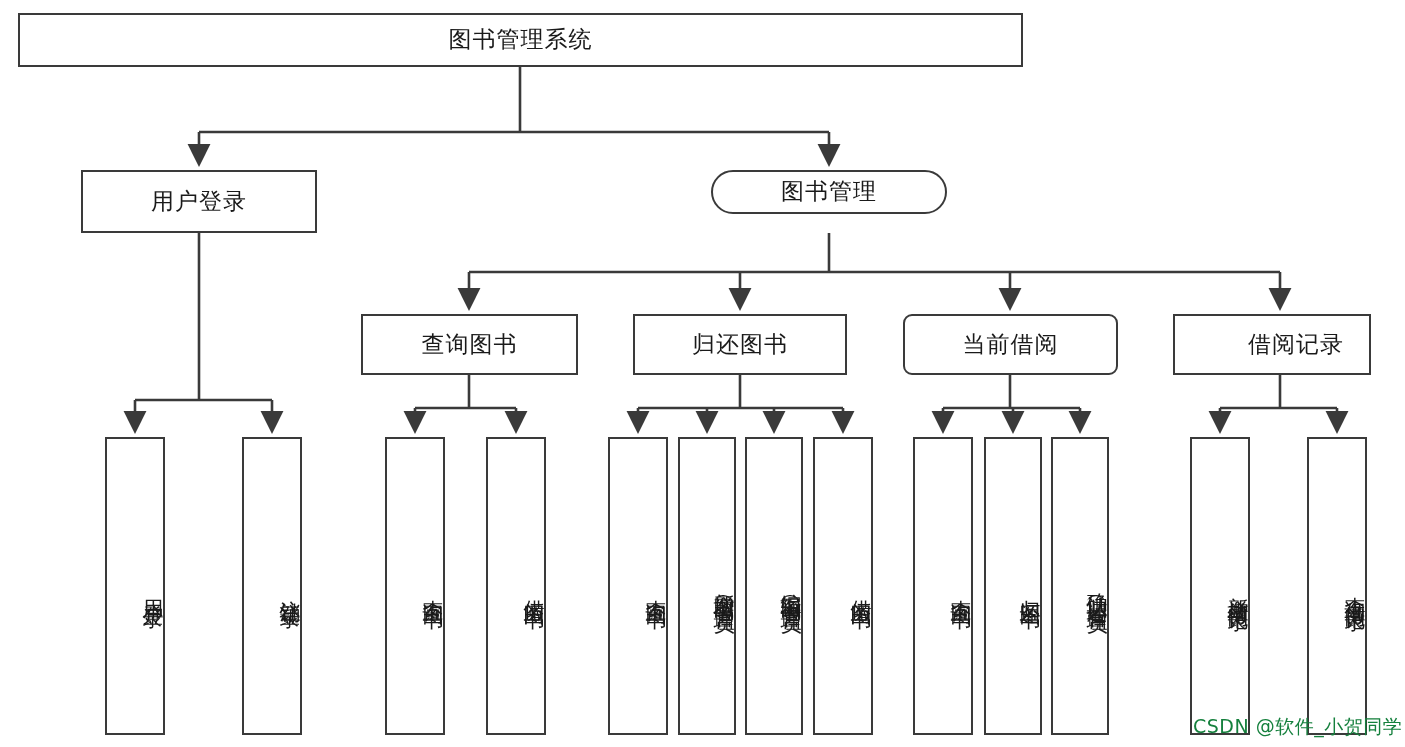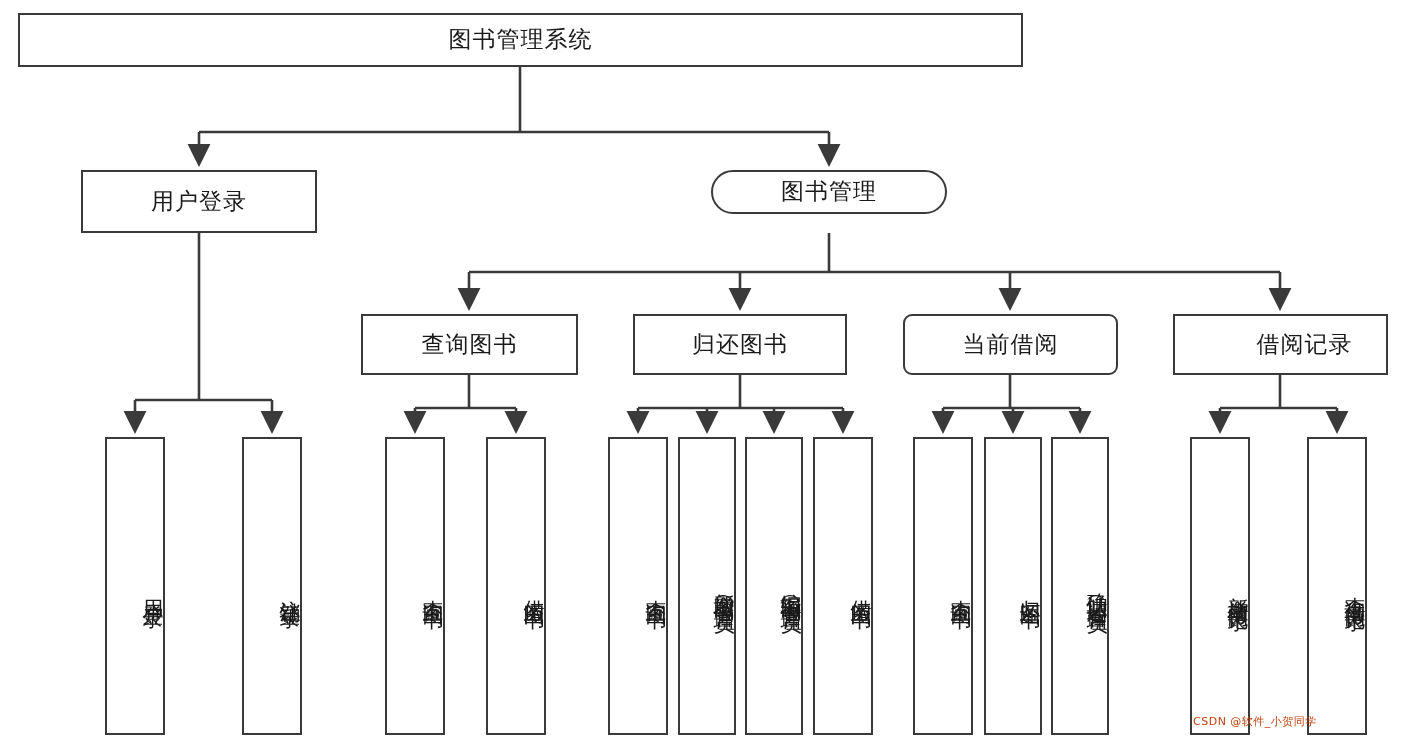--- a/index.html
+++ b/index.html
@@ -55,22 +55,22 @@
     line-height: 1.0;
   }
   .node.vertical .vlabel {
     writing-mode: vertical-rl;
     text-orientation: upright;
     display: block;
     white-space: nowrap;
   }
   .watermark {
     position: absolute;
-    font-size: 11px;
-    color: #c2410c;
+    font-size: 19px;
+    color: #15803d;
     white-space: nowrap;
     letter-spacing: 0.5px;
   }
 </style>
 </head>
 <body>
 
 <div id="canvas">
 
   <svg id="edges" viewBox="0 0 1405 747" width="1405" height="747" xmlns="http://www.w3.org/2000/svg">
@@ -127,21 +127,21 @@
   </svg>
 
   <div class="node root horizontal" id="node-root" style="left: 18px; top: 13px; width: 1005px; height: 54px;">图书管理系统</div>
 
   <div class="node horizontal" id="node-l2-0" style="left: 81px; top: 170px; width: 236px; height: 63px;">用户登录</div>
   <div class="node horizontal" id="node-l2-1" style="left: 711px; top: 170px; width: 236px; height: 44px; border-radius: 25px;">图书管理</div>
 
   <div class="node horizontal" id="node-l3-0" style="left: 361px; top: 314px; width: 217px; height: 61px;">查询图书</div>
   <div class="node horizontal" id="node-l3-1" style="left: 633px; top: 314px; width: 214px; height: 61px;">归还图书</div>
   <div class="node horizontal" id="node-l3-2" style="left: 903px; top: 314px; width: 215px; height: 61px; border-radius: 9px;">当前借阅</div>
-  <div class="node horizontal" id="node-l3-3" style="left: 1173px; top: 314px; width: 215px; height: 61px; padding-left: 48px;">借阅记录</div>
+  <div class="node horizontal" id="node-l3-3" style="left: 1173px; top: 314px; width: 198px; height: 61px; padding-left: 48px;">借阅记录</div>
 
   <div class="node vertical" id="node-leaf-0" style="left: 105px; top: 437px; width: 60px; height: 298px;">
       <span class="vlabel">用户登录</span>
     </div>
   <div class="node vertical" id="node-leaf-1" style="left: 242px; top: 437px; width: 60px; height: 298px;">
       <span class="vlabel">注销登录</span>
     </div>
   <div class="node vertical" id="node-leaf-2" style="left: 385px; top: 437px; width: 60px; height: 298px;">
       <span class="vlabel">查询图书</span>
     </div>

